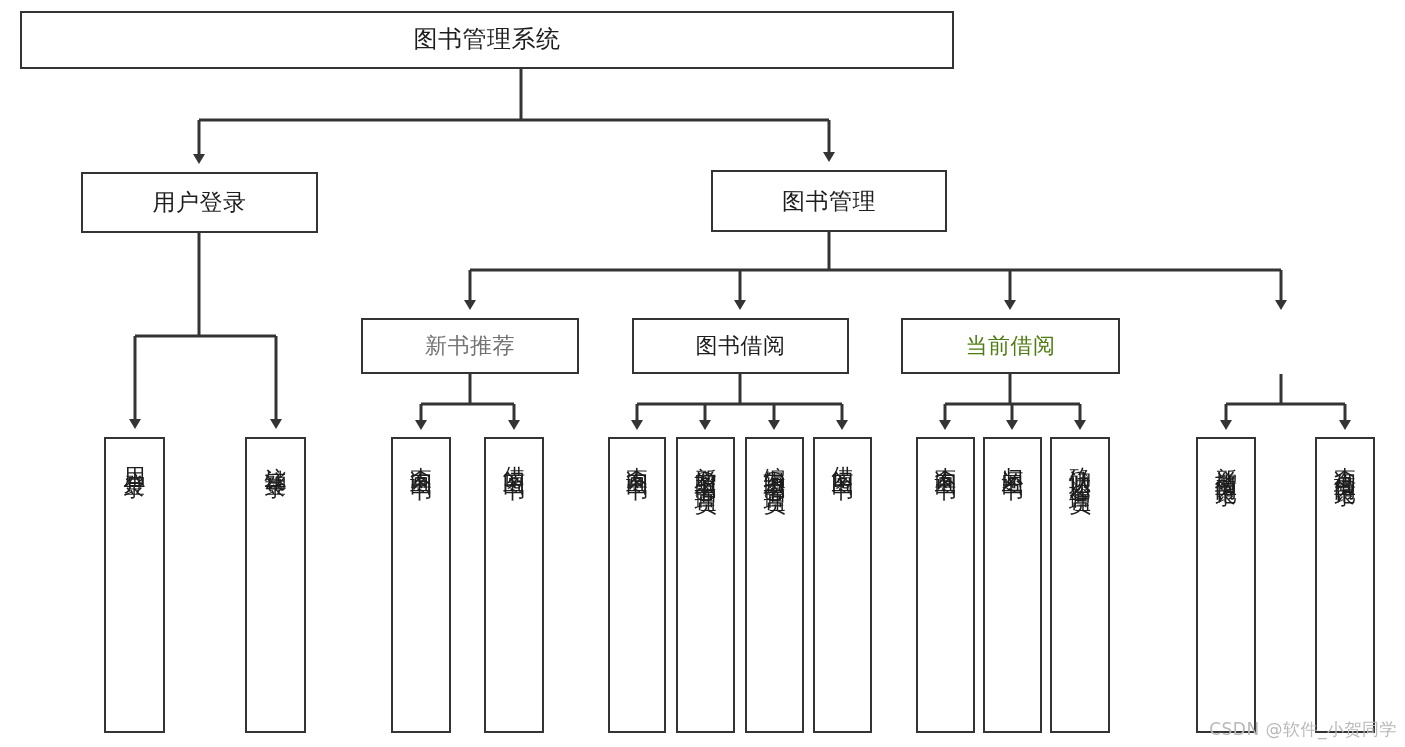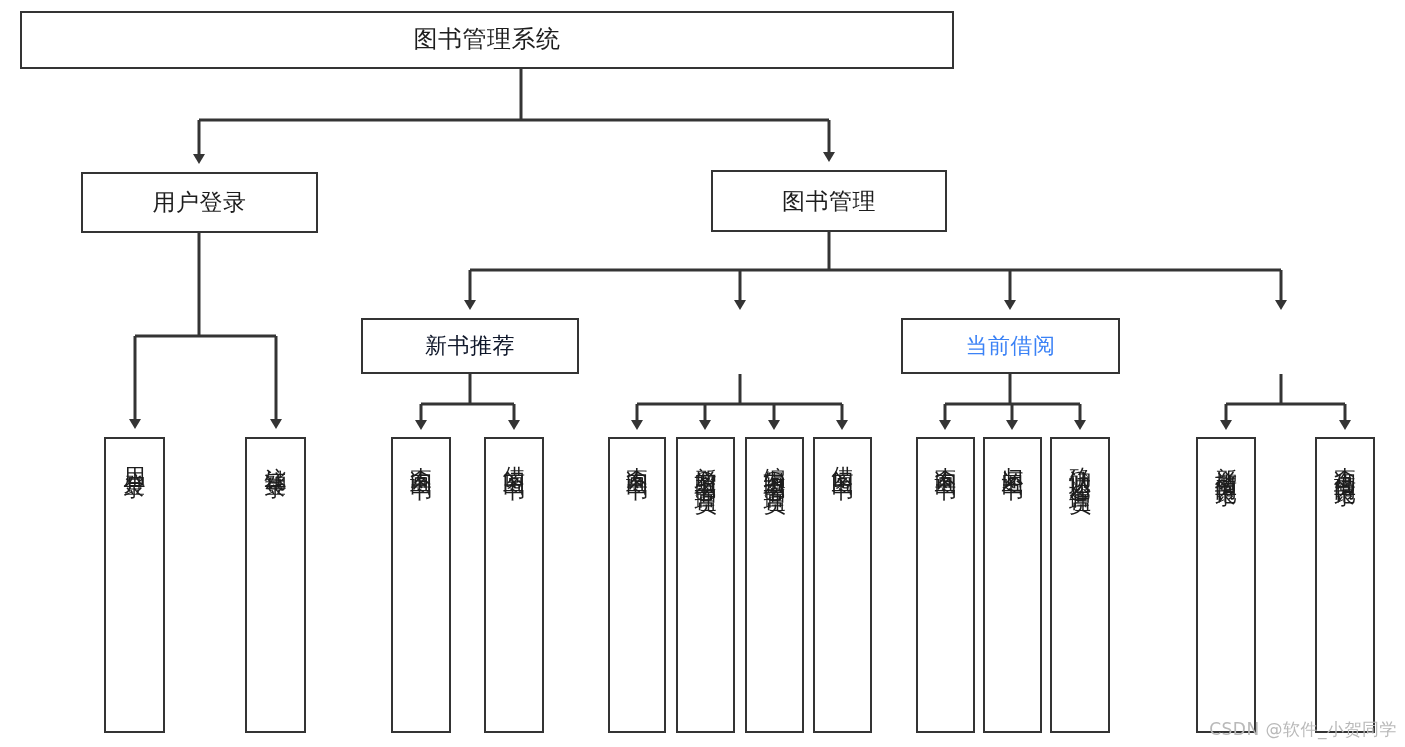--- a/index.html
+++ b/index.html
@@ -136,24 +136,27 @@
   </div>
 
   <div class="node horiz lvl1" style="left: 81px; top: 172px; width: 237px; height: 61px; border-color: rgb(52, 52, 52); background: rgb(255, 255, 255);">
     <span class="label" style="color: rgb(29, 29, 29);">用户登录</span>
   </div>
   <div class="node horiz lvl1" style="left: 711px; top: 170px; width: 236px; height: 62px; border-color: rgb(52, 52, 52); background: rgb(255, 255, 255);">
     <span class="label" style="color: rgb(29, 29, 29);">图书管理</span>
   </div>
 
   <div class="node horiz lvl2" style="left: 361px; top: 318px; width: 218px; height: 56px; border-color: rgb(52, 52, 52); background: rgb(255, 255, 255);">
-    <span class="label" style="color: #0f172a;">新书推荐</span>
+    <span class="label" style="color: #737373;">新书推荐</span>
+  </div>
+  <div class="node horiz lvl2" style="left: 632px; top: 318px; width: 217px; height: 56px; border-color: rgb(52, 52, 52); background: rgb(255, 255, 255);">
+    <span class="label" style="color: rgb(29, 29, 29);">图书借阅</span>
   </div>
   <div class="node horiz lvl2" style="left: 901px; top: 318px; width: 219px; height: 56px; border-color: rgb(52, 52, 52); background: rgb(255, 255, 255);">
-    <span class="label" style="color: #3b82f6;">当前借阅</span>
+    <span class="label" style="color: #4d7c0f;">当前借阅</span>
   </div>
 
   <div class="node vert" style="left: 104px; top: 437px; width: 61px; height: 296px; border-color: rgb(52, 52, 52); background: rgb(255, 255, 255);">
     <span class="label" style="color: rgb(29, 29, 29);">用户登录</span>
   </div>
   <div class="node vert" style="left: 245px; top: 437px; width: 61px; height: 296px; border-color: rgb(52, 52, 52); background: rgb(255, 255, 255);">
     <span class="label" style="color: rgb(29, 29, 29);">注销登录</span>
   </div>
   <div class="node vert" style="left: 391px; top: 437px; width: 60px; height: 296px; border-color: rgb(52, 52, 52); background: rgb(255, 255, 255);">
     <span class="label" style="color: rgb(29, 29, 29);">查询图书</span>

